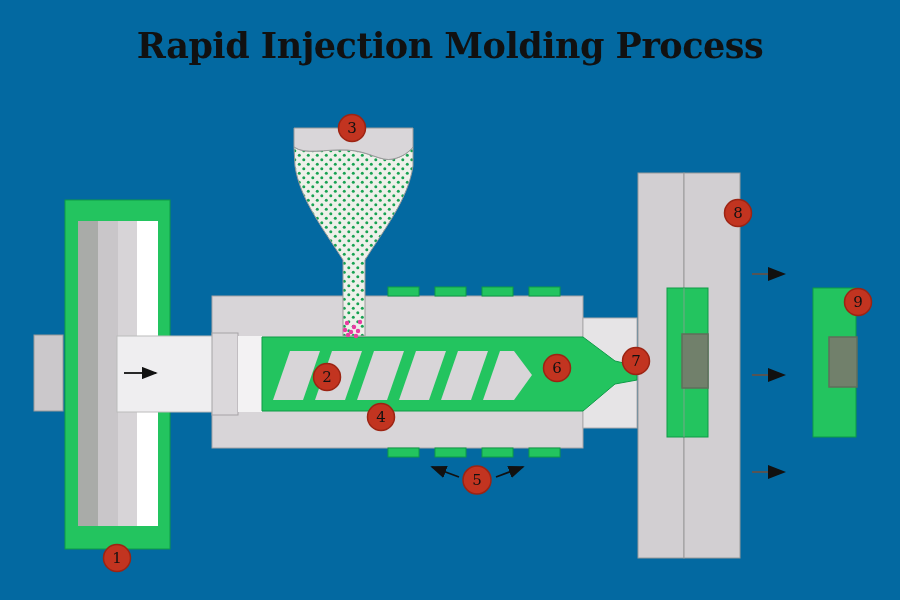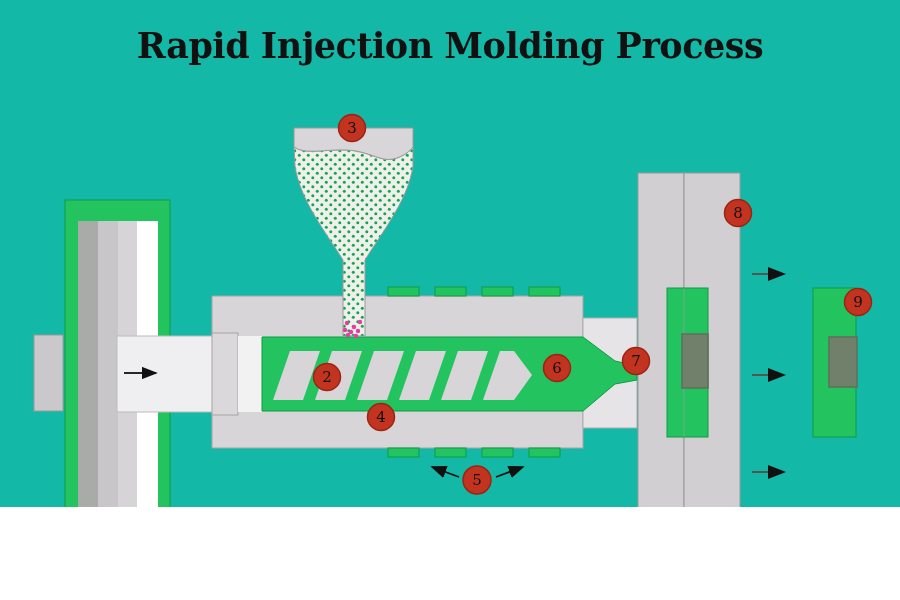--- a/index.html
+++ b/index.html
@@ -1,16 +1,16 @@
 <!DOCTYPE html>
 <html><head>
 <meta charset="utf-8">
 <style>
   html,body{margin:0;padding:0;background:#ffffff;}
-  .stage{position:relative;width:900px;height:507px;background:#14b8a6;overflow:hidden;
+  .stage{position:relative;width:900px;height:600px;background:#0369a1;overflow:hidden;
          font-family:"DejaVu Serif", serif;}
   svg{display:block;}
   text{font-family:"DejaVu Serif", serif;}
   .title-text{font-size:35px;font-weight:700;fill:#111111;letter-spacing:-0.5px;}
   .green{fill:#23c45f;stroke:#0e9b47;stroke-width:1;}
   .green-band{fill:#23c45f;stroke:#0e9b47;stroke-width:1;}
   .barrel{fill:#d8d5d8;stroke:#a6a3a6;stroke-width:1;}
   .nozzle-block{fill:#e6e4e6;stroke:#aeabae;stroke-width:1;}
   .mold-plate{fill:#d2cfd2;stroke:#9a9a9a;stroke-width:1;}
   .flight{fill:#d8d5d8;stroke:none;}

